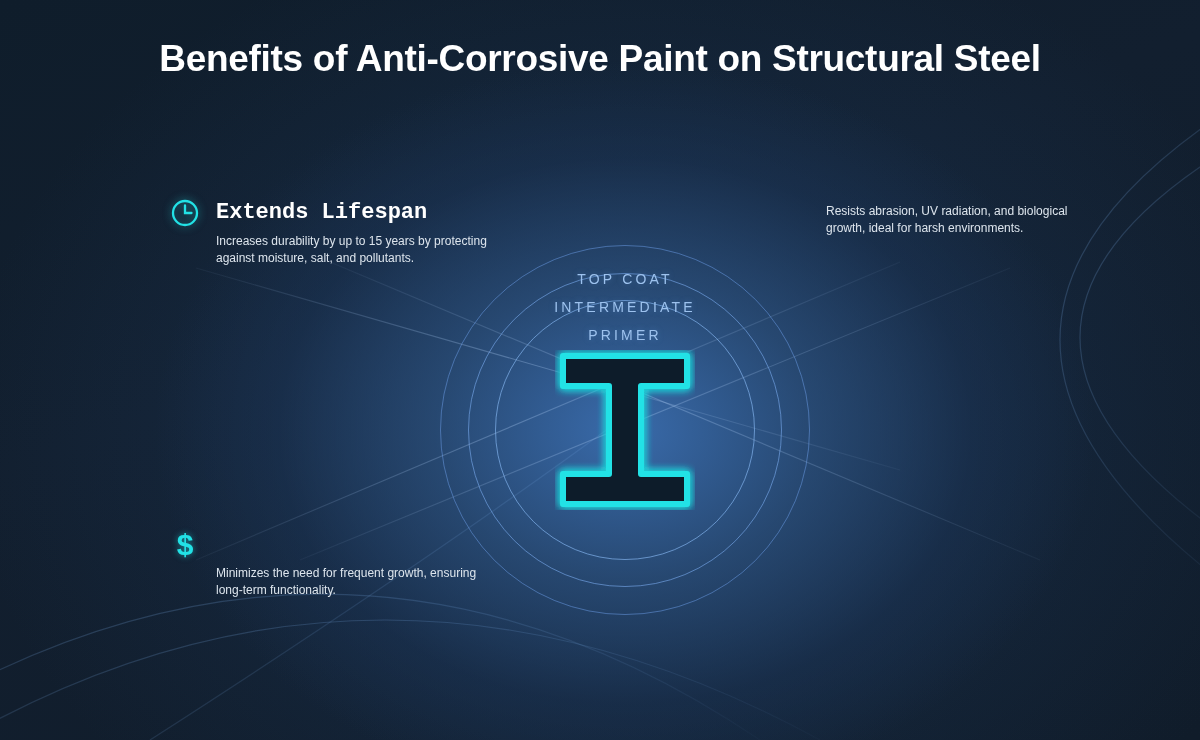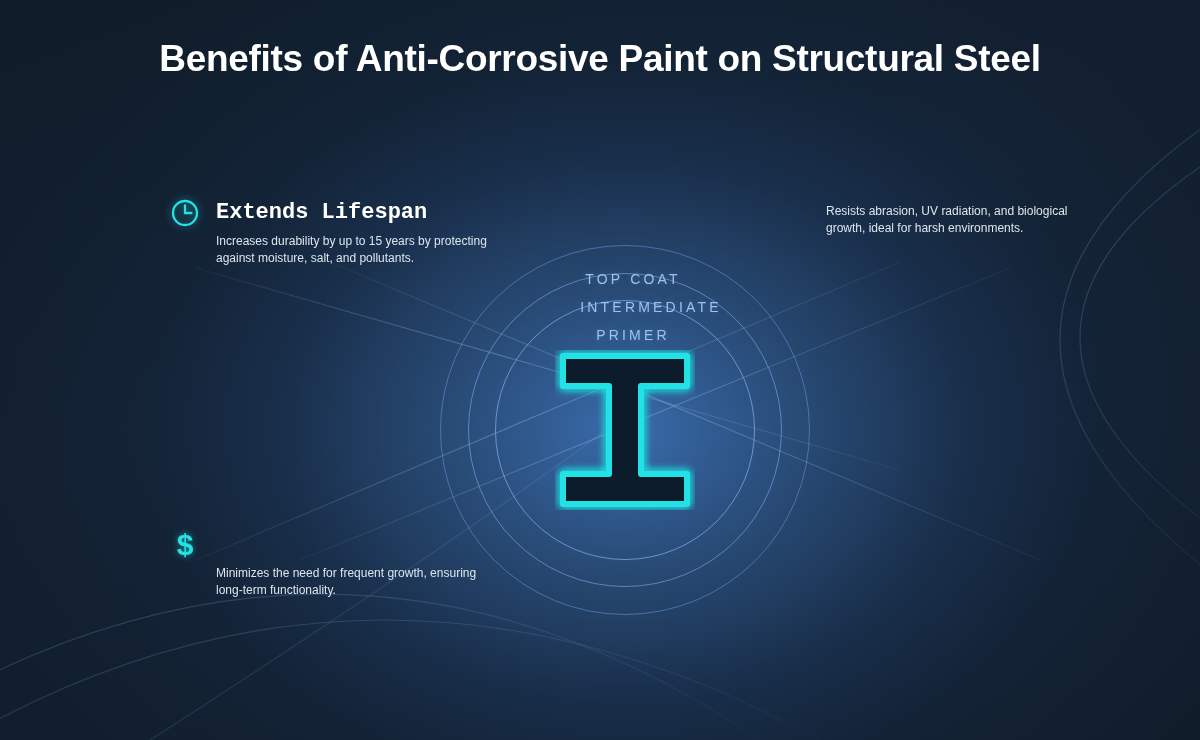--- a/index.html
+++ b/index.html
@@ -69,28 +69,28 @@
     position:absolute; border-radius:50%;
     border:1.3px solid rgba(120,170,240,0.55);
     transform:translate(-50%,-50%);
     left:0; top:0;
   }
   .ring.r1 { width:370px; height:370px; border-color:rgba(110,160,235,0.50); }
   .ring.r2 { width:314px; height:314px; border-color:rgba(125,175,245,0.58); }
   .ring.r3 { width:260px; height:260px; border-color:rgba(140,190,250,0.62); }
 
   .ring-label {
-    position:absolute; left:8px;
+    position:absolute; left:0;
     transform:translateX(-50%);
     font-size:14px; letter-spacing:3.2px; font-weight:500;
     color:#9dc2ee; white-space:nowrap;
     text-shadow:0 0 6px rgba(110,170,240,0.35);
   }
   .ring-label.l1 { top:-159px; }
-  .ring-label.l2 { top:-131px;margin-left:18px; }
+  .ring-label.l2 { top:-131px; }
   .ring-label.l3 { top:-103px;text-align:center; }
 
   .ibeam { position:absolute; left:0; top:0; transform:translate(-50%,-50%); }
   .ibeam svg { display:block; }
 </style>
 </head>
 <body>
 
 <div id="infographic">
 

